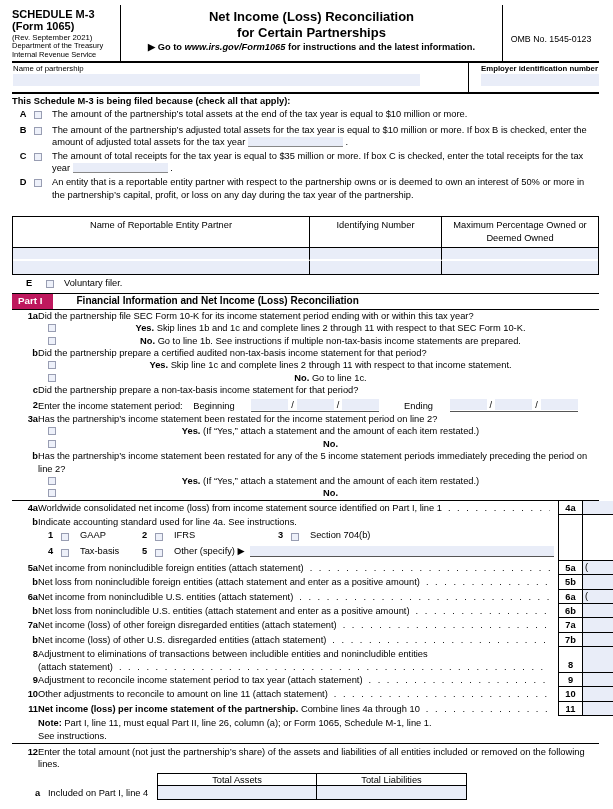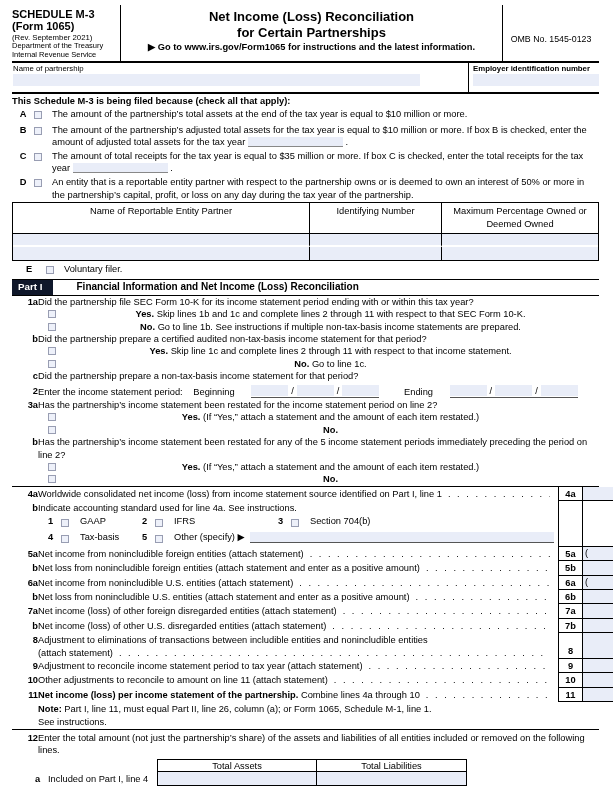--- a/index.html
+++ b/index.html
@@ -1,66 +1,66 @@
 <!DOCTYPE html>
 <html style="--field-fill: #e9edf8;"><head>
 <meta charset="utf-8">
 <style>
   *{margin:0;padding:0;box-sizing:border-box;}
   html,body{background:#fff;}
   body{width:613px;height:809px;overflow:hidden;font-family:"Liberation Sans",sans-serif;color:#000;font-size:9.3px;line-height:12.4px;}
   .page{padding:5px 14px 0 12px;}
   .b{font-weight:bold;}
-  .i{}
+  .i{font-style:italic;}
   .f{background:var(--field-fill,#e9edf8);display:inline-block;}
   .cb{width:8px;height:8px;border:1px solid #989db2;background:#eef1fa;display:inline-block;flex:none;margin-top:2px;}
 
   
   .hdr{display:flex;border-bottom:2px solid #000;}
   .hdr-left{width:108px;padding:3px 4px 2px 0;}
   .h-sched,.h-form{font-size:11px;font-weight:bold;line-height:12px;}
   .h-rev{font-size:7.8px;line-height:9px;margin-top:1px;}
   .h-dept{font-size:7.5px;line-height:8.6px;}
   .hdr-center{flex:1;border-left:1.5px solid #000;border-right:1.5px solid #000;text-align:center;padding:4px 6px 2px 6px;}
   .h-title{font-size:13px;font-weight:bold;line-height:15.5px;}
   .h-attach{font-size:9.3px;font-weight:bold;margin-top:2px;}
   .h-goto{font-size:9.3px;font-weight:bold;margin-top:1px;}
   .hdr-right{width:96px;display:flex;align-items:flex-end;justify-content:center;padding-bottom:16px;font-size:8.8px;}
 
   
   .namerow{display:flex;border-bottom:2px solid #000;}
   .namecell{flex:1;padding:1px 0 2px 1px;}
-  .eincell{width:131px;border-left:1.5px solid #000;padding:1px 0 2px 4px;margin-left:48px;}
+  .eincell{width:131px;border-left:1.5px solid #000;padding:1px 0 2px 12px;margin-left:48px;}
   .sml{font-size:7.8px;line-height:9px;font-weight:bold;}
   .namefield{width:100%;height:12px;margin-top:1px;}
 
   
   .because-h{font-weight:bold;padding:1px 0;}
   .fr-row{display:flex;line-height:12.6px;margin-bottom:1px;}
   .fr-ln{width:22px;text-align:center;font-weight:bold;flex:none;}
   .fr-cb{width:18px;flex:none;padding-top:1px;}
   .fr-text{flex:1;}
   .inline-f{width:95px;height:10px;border-bottom:1px solid #888;vertical-align:-2px;}
 
   
-  .ptable{border:1px solid #000;border-top:1.2px solid #000;margin-top:1px;}
+  .ptable{border:1px solid #000;border-top:1.2px solid #000;margin-top:15px;}
   .prow{display:flex;}
   .pc{border-right:1px solid #000;}
   .pc:last-child{border-right:none;}
   .pc1{width:297px;} .pc2{width:132px;} .pc3{flex:1;}
   .phead .pc{border-bottom:1px solid #000;text-align:center;padding:2px 4px 3px 4px;min-height:24px;}
   .pdata{height:13px;}
   .pdata .pc{background:var(--field-fill,#e9edf8);border-bottom:2px solid #fff;}
   .pdata:last-child .pc{border-bottom:none;}
 
   
   .erow{display:flex;padding:2px 0 1px 0;}
   .erow .fr-ln{width:34px;}
   .partbar{display:flex;align-items:stretch;border-top:1.5px solid #000;border-bottom:1.2px solid #000;margin-top:1px;}
-  .badge{background:#0f172a;color:#fff;font-weight:bold;font-size:9.8px;padding:1px 10px 1px 6px;flex:none;}
+  .badge{background:#be185d;color:#fff;font-weight:bold;font-size:9.8px;padding:1px 10px 1px 6px;flex:none;}
   .partbar-title{font-weight:bold;font-size:10px;padding:1px 0 1px 24px;}
 
   
   .q{display:flex;}
   .ln{width:26px;padding-right:0;text-align:right;font-weight:bold;flex:none;}
   .qt{flex:1;}
   .opt{display:flex;padding-left:36px;}
   .opt .cb{margin-right:6px;}
   .optt{flex:1;text-align:center;}
   .dategrp{display:inline-flex;border-bottom:1.3px solid #555;margin-left:14px;vertical-align:bottom;}

